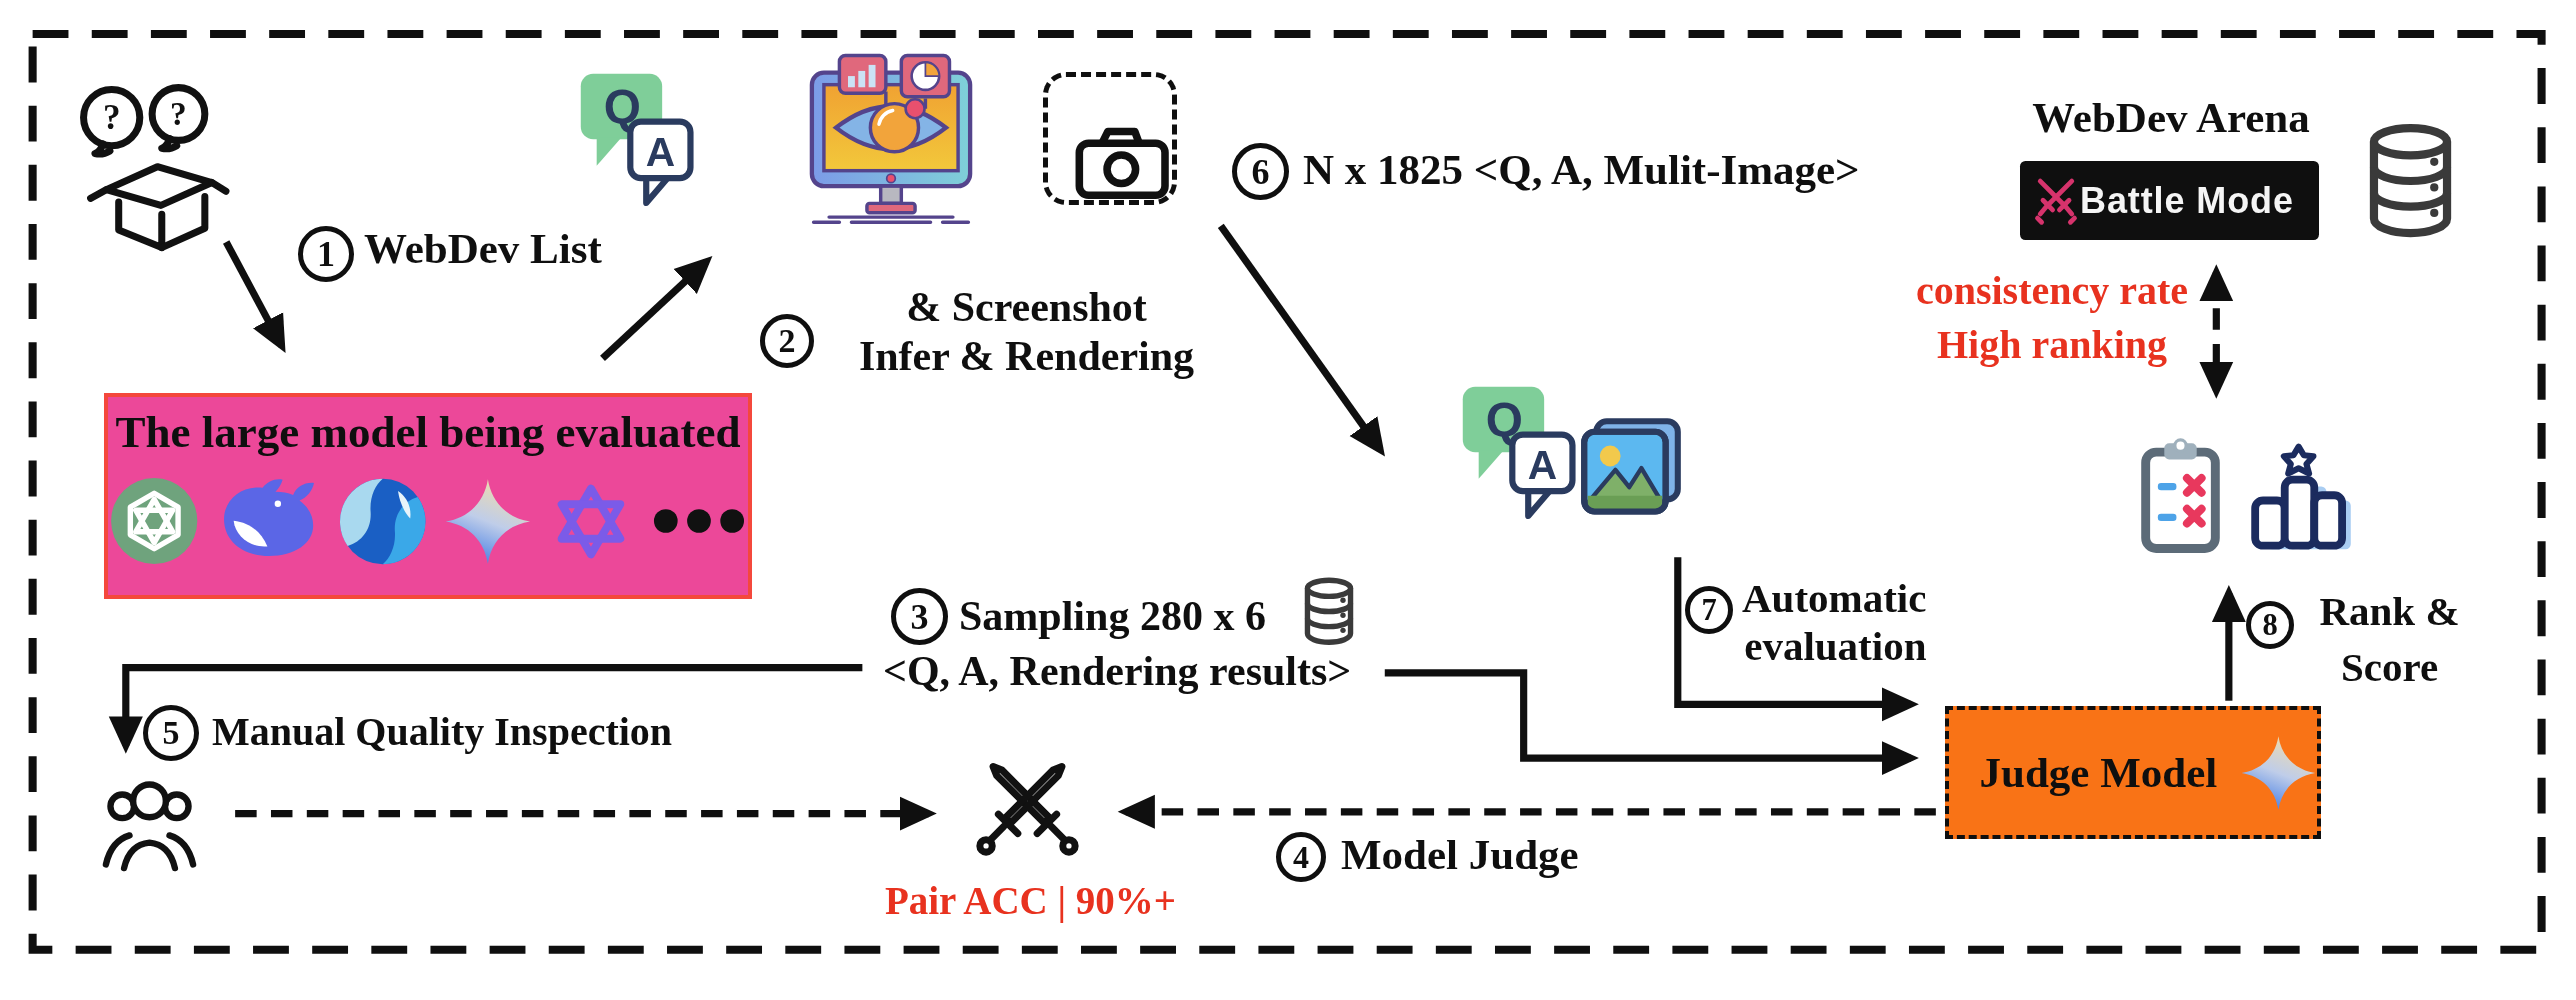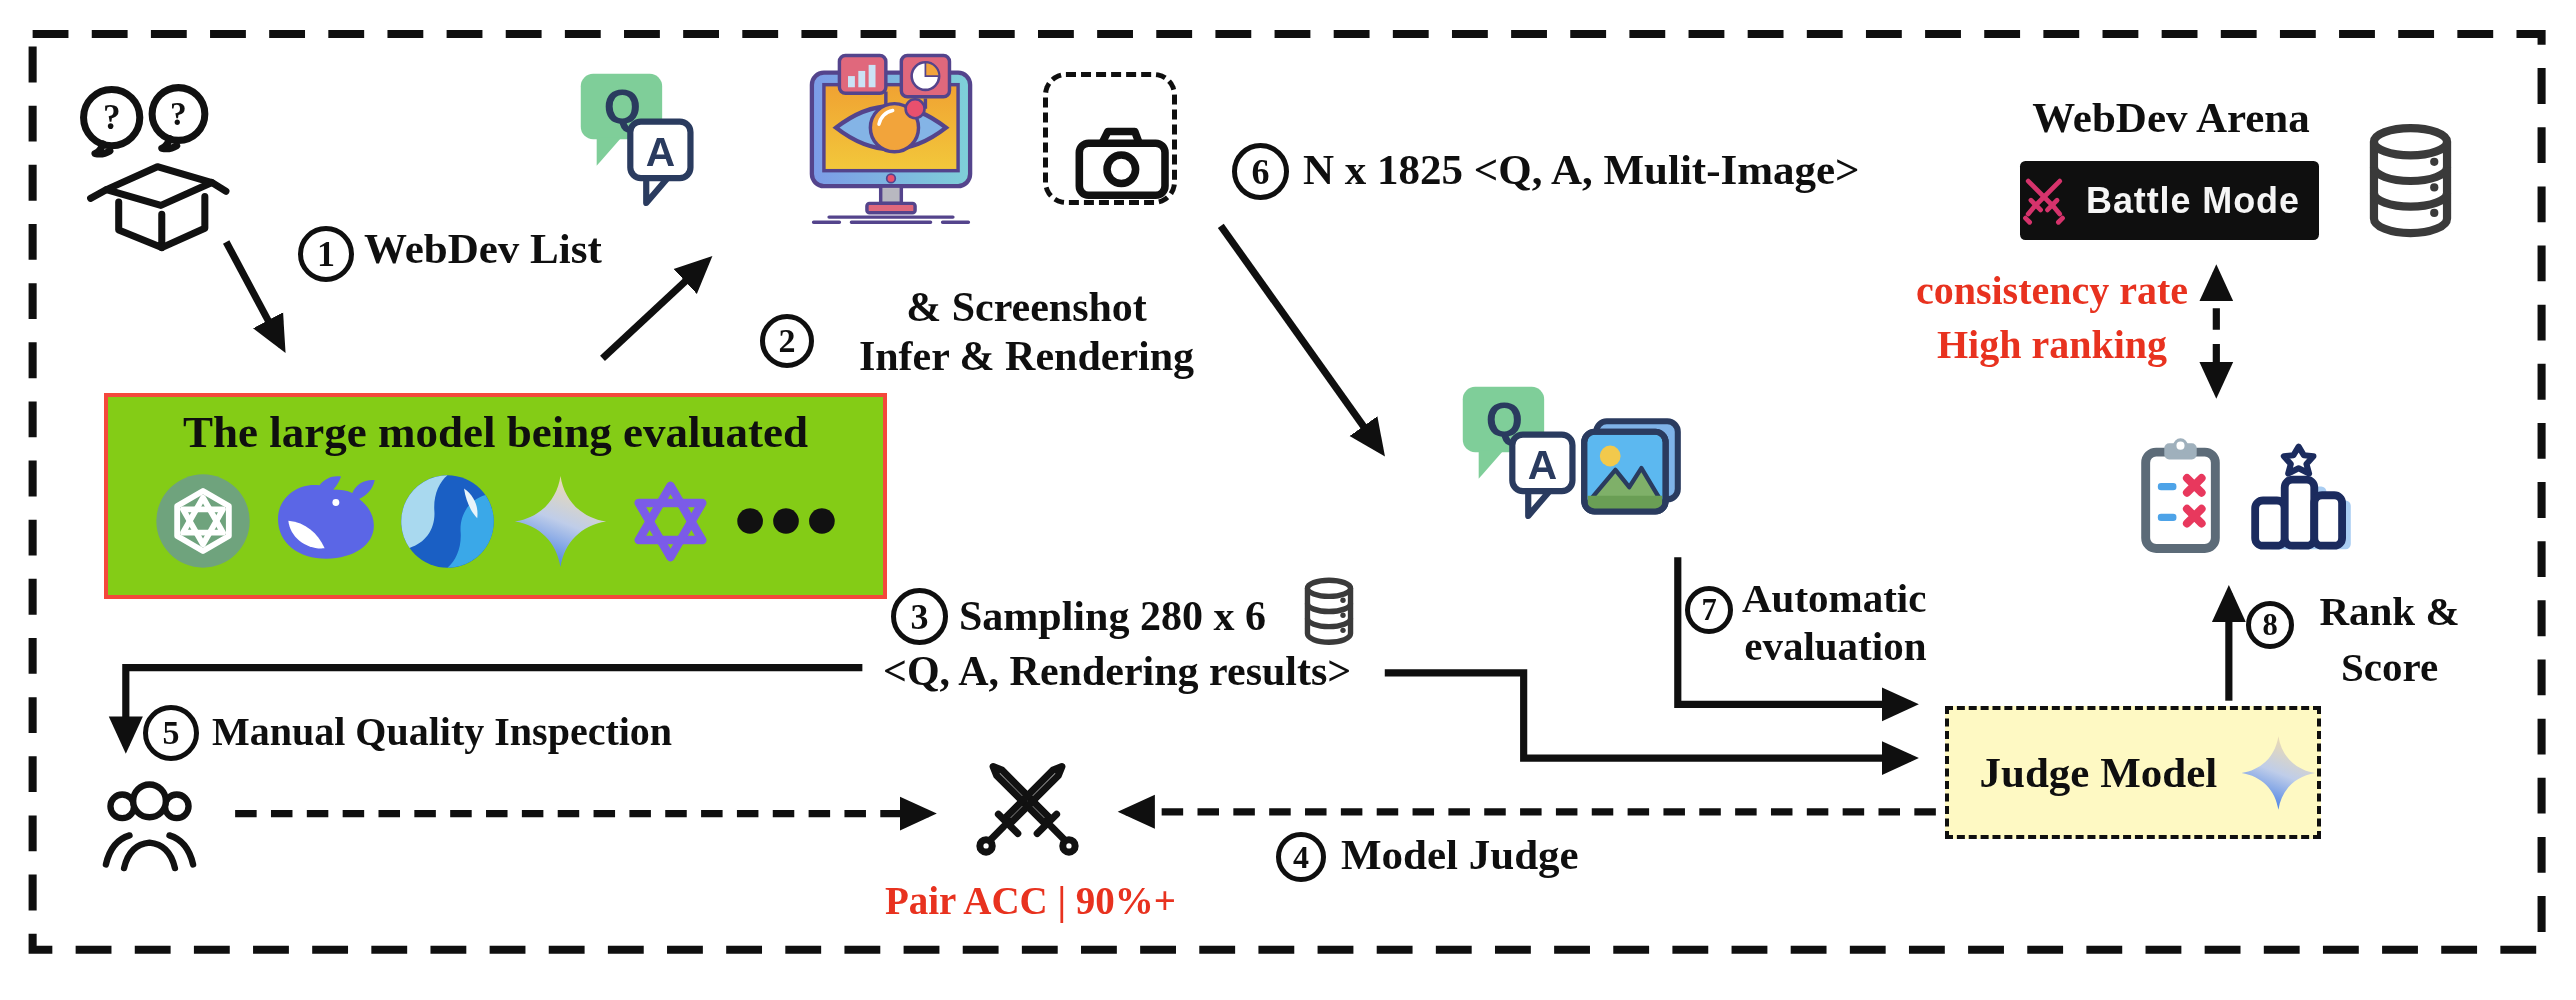--- a/index.html
+++ b/index.html
@@ -14,42 +14,42 @@
   .lines{position:absolute;font-weight:bold;color:#0f0f0f;}
   .lines div{white-space:nowrap;}
   .center{text-align:center;}
   .red{color:#E8321F;}
   .numcircle{
     position:absolute;box-sizing:border-box;border:5.4px solid #0f0f0f;border-radius:50%;
     background:#fff;display:flex;align-items:center;justify-content:center;
     font-weight:bold;color:#0f0f0f;
   }
   #model-box{
-    position:absolute;left:104px;top:393px;width:783px;height:206px;
-    border:4.5px solid #F4483C;background:#84cc16;box-sizing:border-box;
+    position:absolute;left:104px;top:393px;width:648px;height:206px;
+    border:4.5px solid #F4483C;background:#ec4899;box-sizing:border-box;
   }
   #model-box-title{margin-top:9px;font-size:45px;font-weight:bold;text-align:center;}
   #logo-row{
     display:flex;justify-content:center;align-items:center;gap:16px;margin-top:9px;height:108px;
   }
   #camera-box{
     position:absolute;left:1043px;top:72px;width:134px;height:133px;
     border:5.4px dashed #0f0f0f;border-radius:23px;box-sizing:border-box;
   }
   #battle-badge{
     position:absolute;left:2020px;top:161px;width:299px;height:79px;background:#0F0F0F;
-    border-radius:5.4px;display:flex;align-items:center;gap:18px;padding-left:0;box-sizing:border-box;
+    border-radius:5.4px;display:flex;align-items:center;padding-left:12px;box-sizing:border-box;
   }
   #battle-badge span{
     font-family:"Liberation Sans","DejaVu Sans",sans-serif;font-weight:bold;
     font-size:36px;color:#F5F5F5;letter-spacing:0.9px;
   }
   #judge-box{
     position:absolute;left:1945px;top:706px;width:376px;height:133px;
-    border:4.5px dashed #0f0f0f;box-sizing:border-box;background:#fef9c3;
+    border:4.5px dashed #0f0f0f;box-sizing:border-box;background:#f97316;
     display:flex;align-items:center;gap:23px;padding-left:30.5px;justify-content:center;
   }
   #judge-box .jlbl{font-size:43px;font-weight:bold;white-space:nowrap;}
 </style>
 </head>
 <body>
 
 <div id="canvas">
 
   <svg id="connector-layer" viewBox="0 0 2874 1116">

